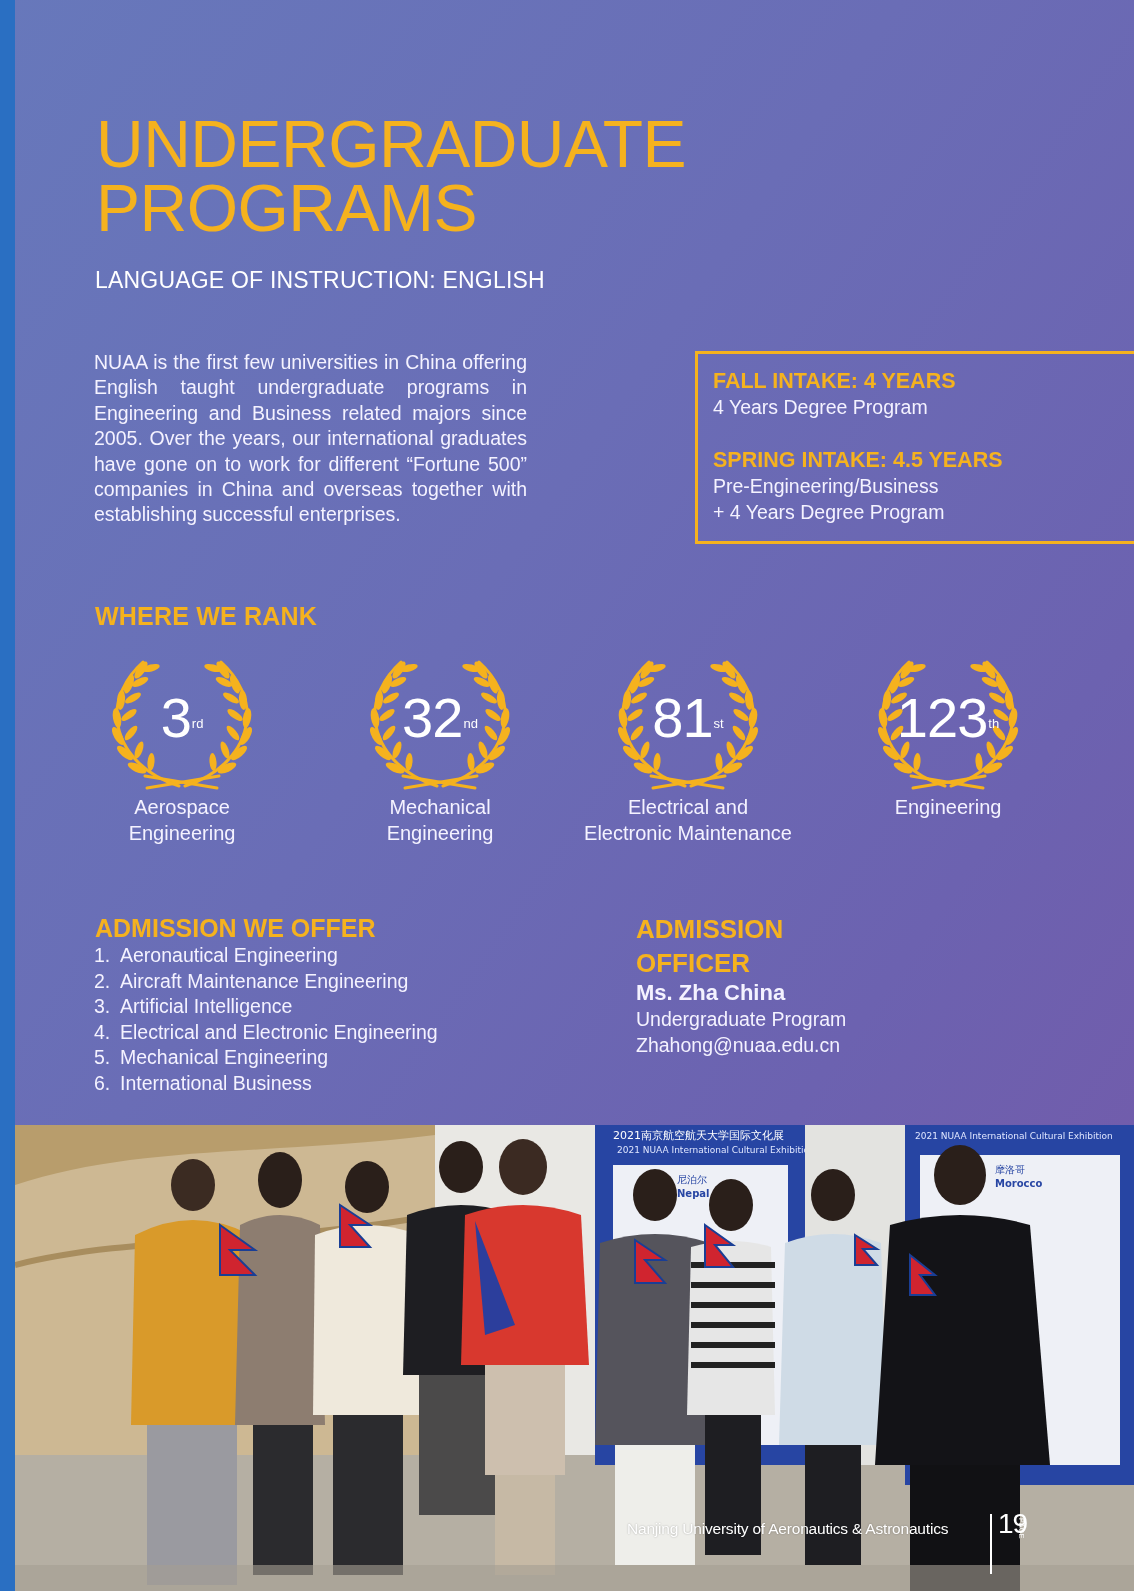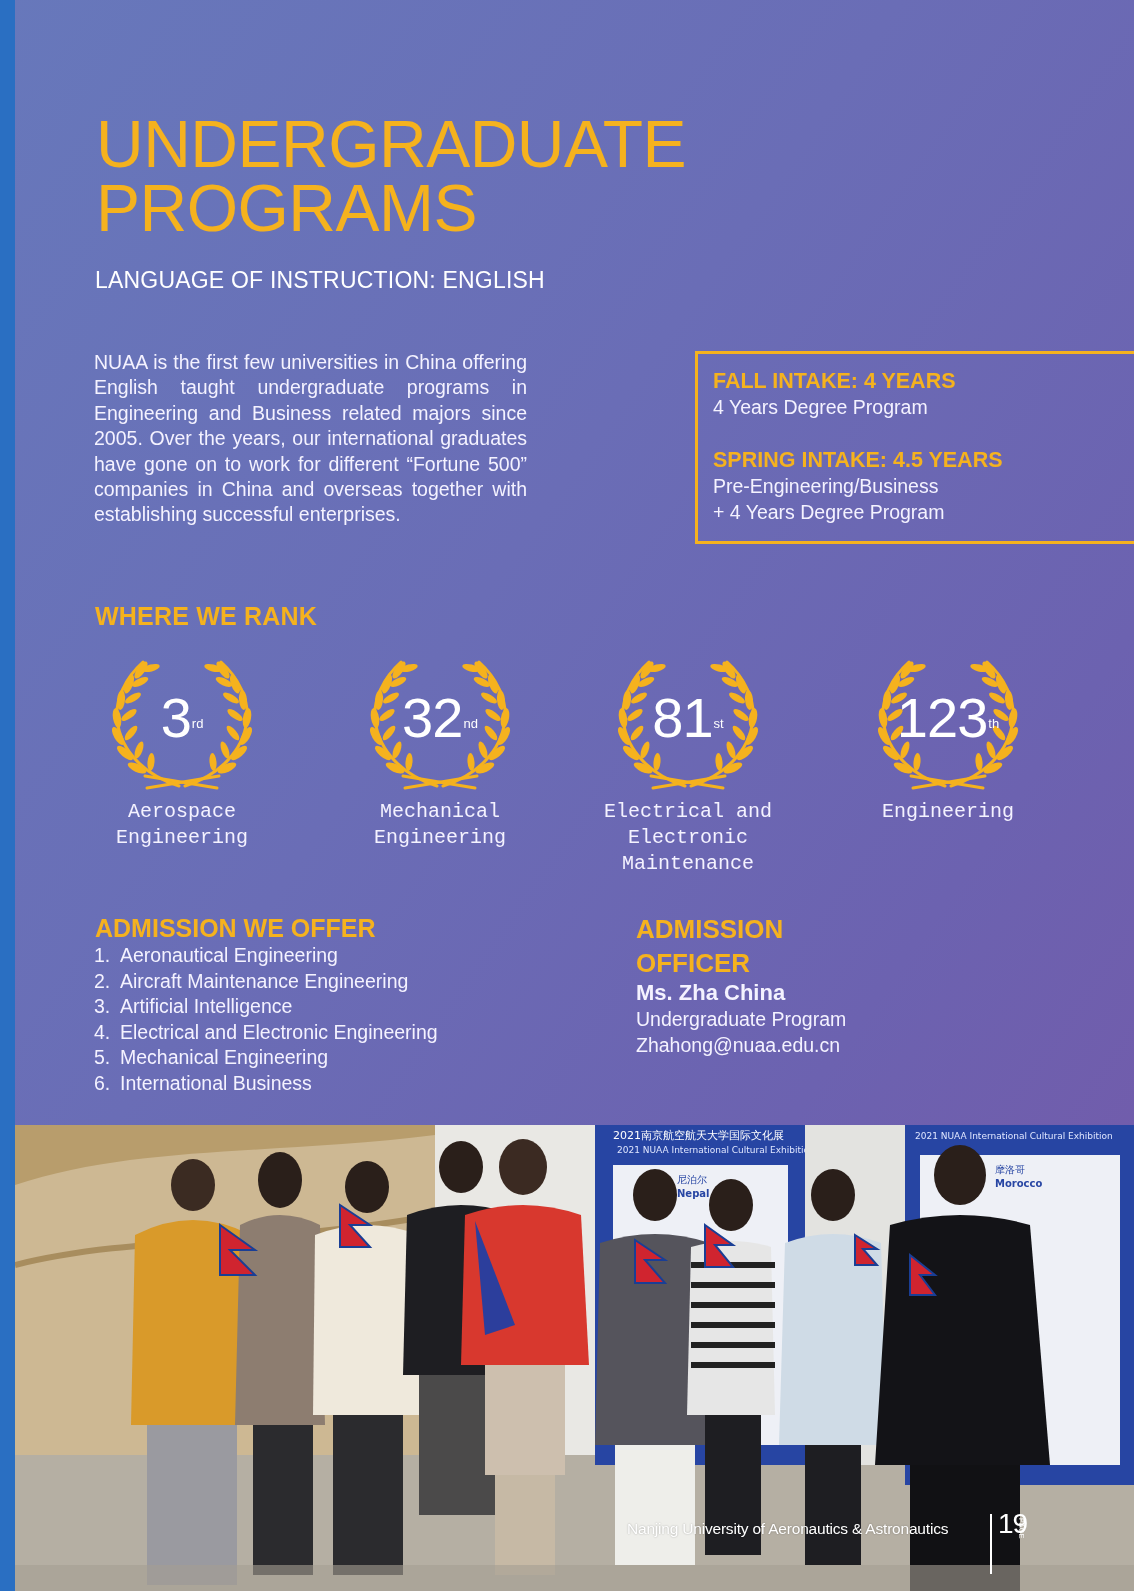--- a/index.html
+++ b/index.html
@@ -54,21 +54,21 @@
   }
   .laurel-wrap { position: relative; width: 150px; height: 136px; margin: 0 auto; }
   .laurel-wrap svg { position: absolute; left: 0; top: 0; }
   .rank-num {
     position: absolute; left: 0; right: 0; top: 28px;
     font-size: 56px; line-height: 64px; font-weight: 400; color: #fff;
     text-align: center; letter-spacing: -1px;
   }
   .rank-num sup { font-size: 13px; vertical-align: top; position: relative; top: 6px; margin-left: 1px; letter-spacing: 0;}
   .rank-label {
-    margin-top: 5px; font-size: 20px; line-height: 26px; color: #f4f2ff; font-family: Liberation Mono, monospace;
+    font-size: 20px; line-height: 26px; color: #f4f2ff;
   }
 
   .programs-head { left: 95px; top: 914px; }
   .programs-list {
     position: absolute; left: 94px; top: 943px;
     font-size: 19.5px; line-height: 25.6px; list-style: none; color: #f4f2ff;
   }
   .programs-list li { display: flex; }
   .programs-list .num { width: 26px; }
 

